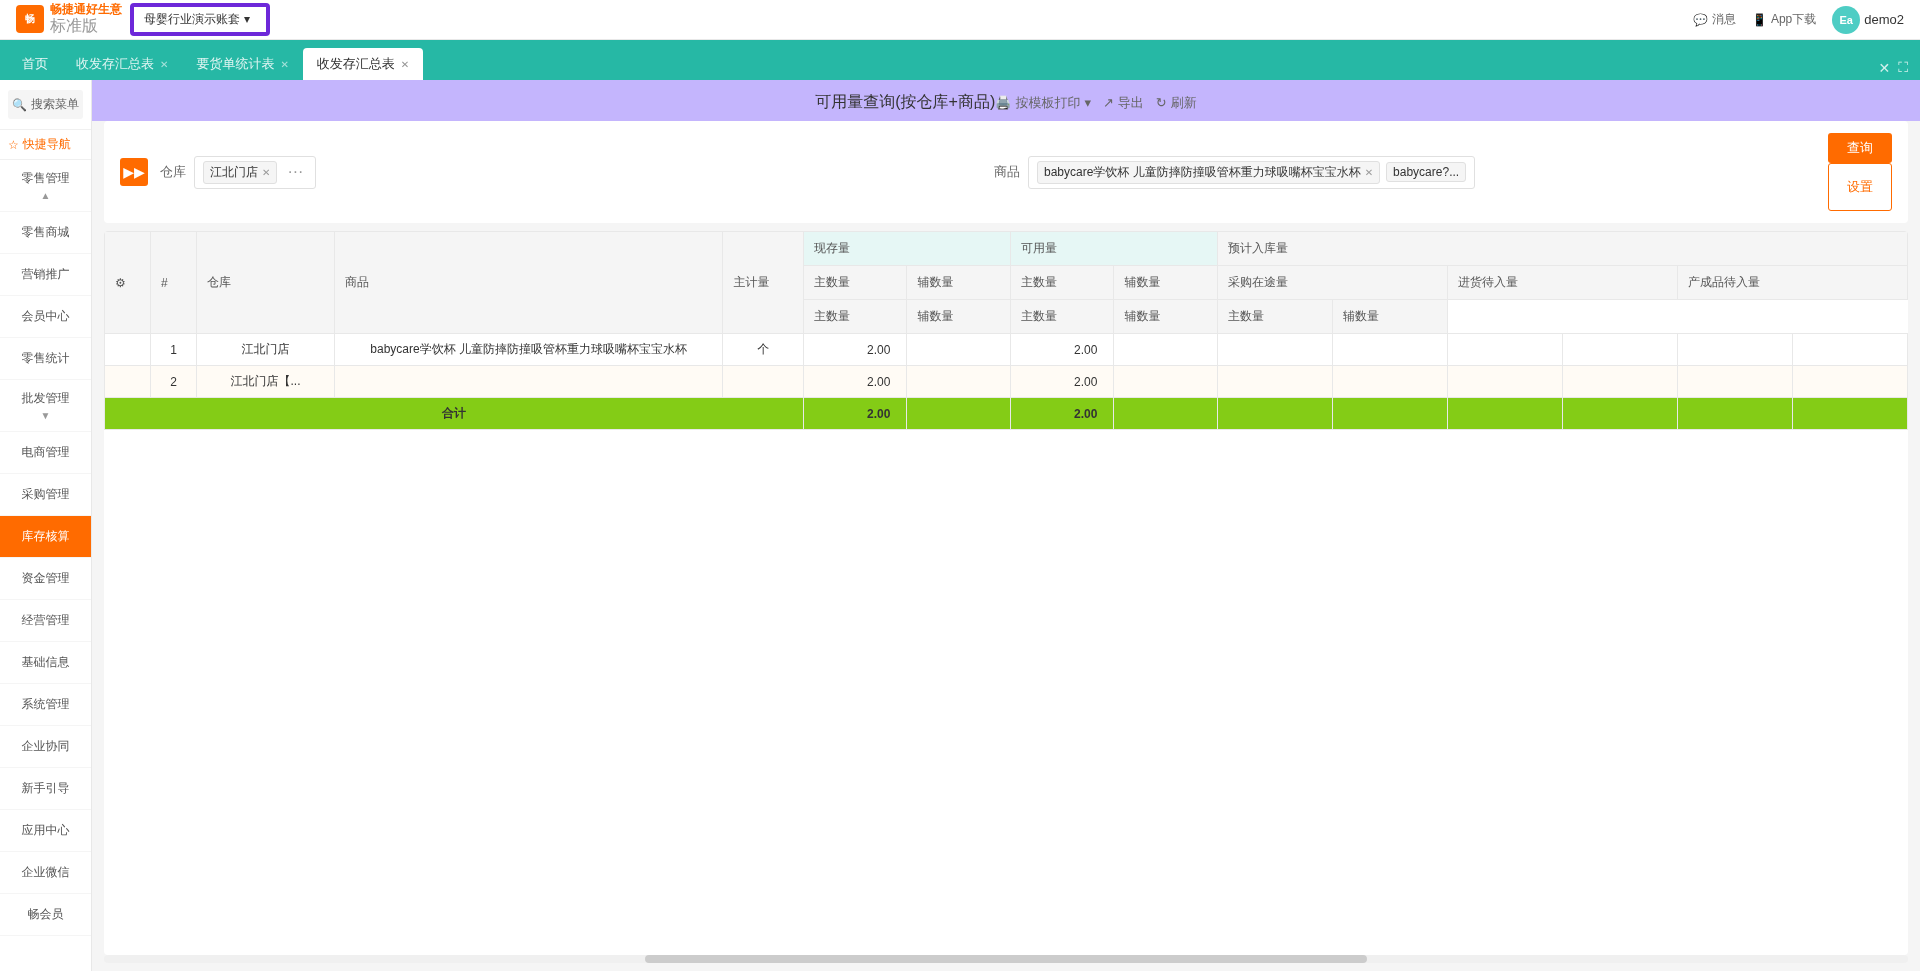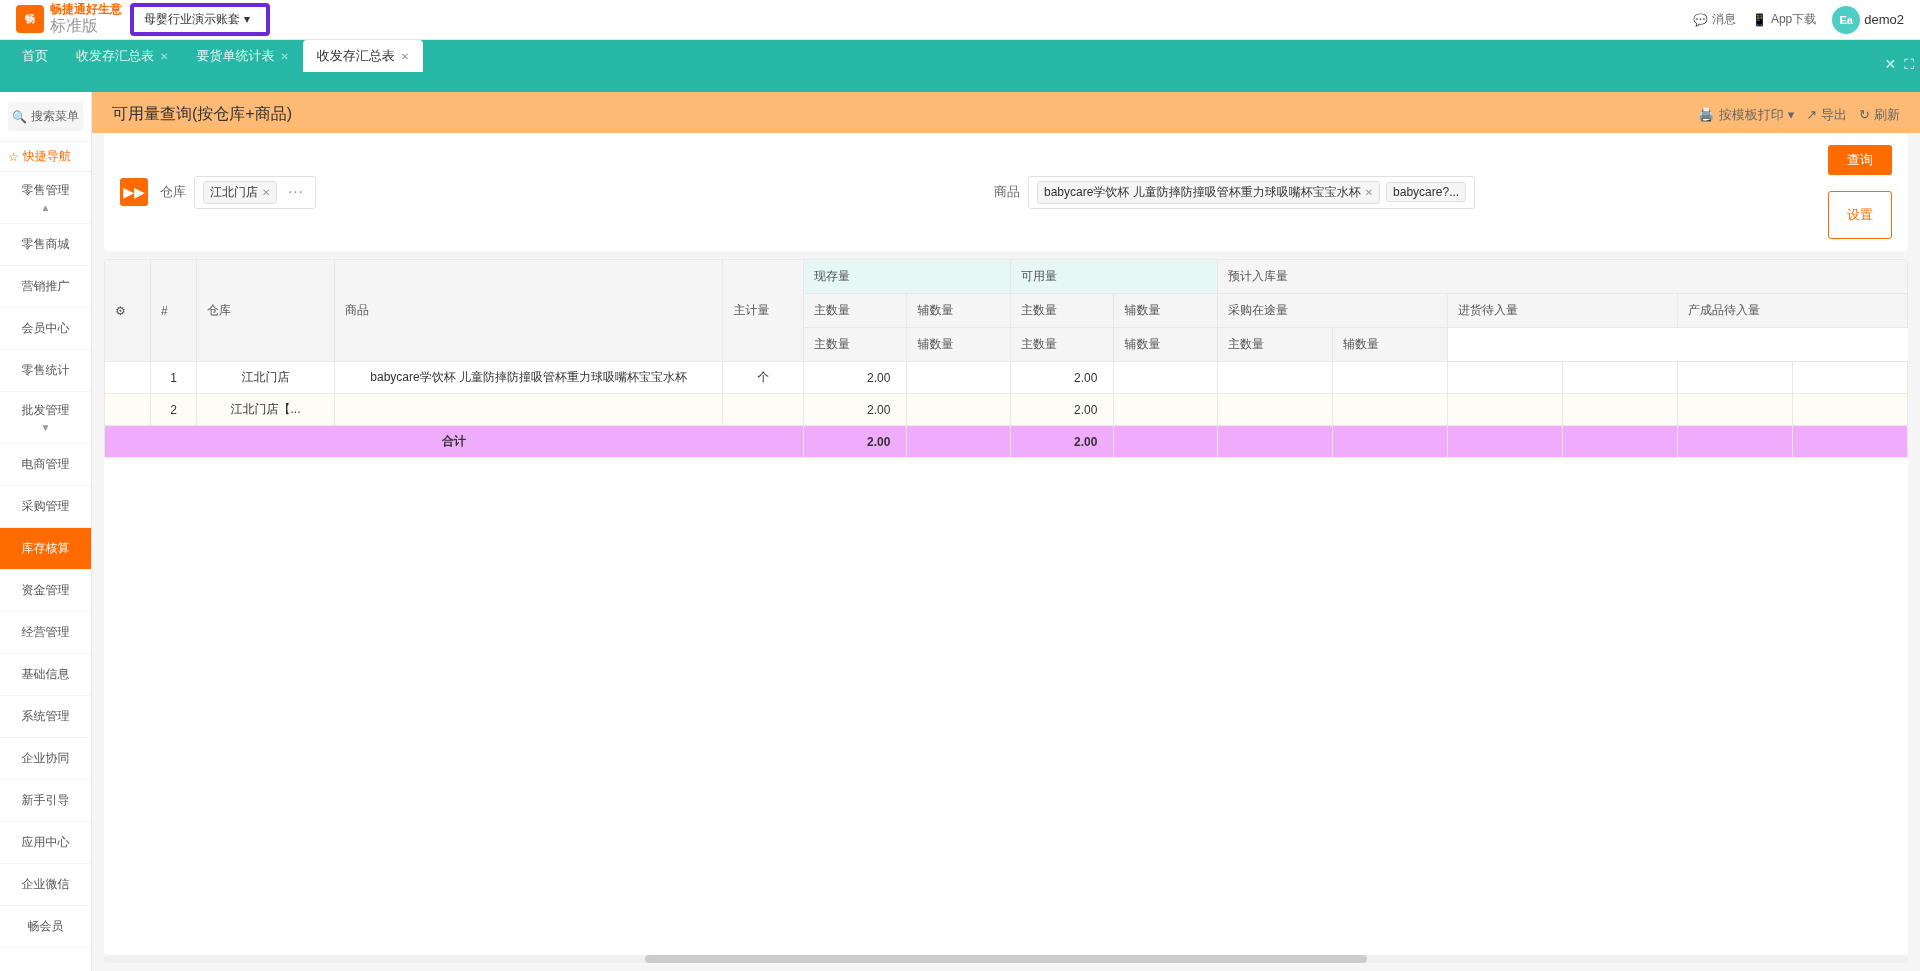--- a/index.html
+++ b/index.html
@@ -12,21 +12,21 @@
     .logo-icon { width: 28px; height: 28px; background: #ff6b00; border-radius: 4px; display: flex; align-items: center; justify-content: center; color: #fff; font-size: 10px; font-weight: bold; }
     .logo-text { font-size: 12px; color: #ff6b00; font-weight: bold; line-height: 1.2; }
     .logo-sub { font-size: 16px; color: #999; }
     .industry-selector { display: flex; align-items: center; gap: 4px; padding: 4px 10px; border: 4px solid #6d28d9; border-radius: 4px; cursor: pointer; color: #333; font-size: 12px; min-width: 140px; }
     .top-bar-right { display: flex; align-items: center; gap: 16px; }
     .top-bar-action { display: flex; align-items: center; gap: 4px; color: #666; font-size: 12px; cursor: pointer; }
     .avatar { width: 28px; height: 28px; border-radius: 50%; background: #4ecdc4; display: flex; align-items: center; justify-content: center; color: #fff; font-size: 11px; font-weight: bold; overflow: hidden; }
     .username { font-size: 13px; color: #333; cursor: pointer; }
 
     
-    .nav-tabs { height: 52px; background: #26b8a5; display: flex; padding: 0 2px 0 8px; flex-shrink: 0; }
+    .nav-tabs { height: 40px; background: #26b8a5; display: flex; align-items: flex-end; padding: 0 8px 0 8px; flex-shrink: 0; }
     .nav-tab { height: 32px; padding: 0 14px; display: flex; align-items: center; gap: 6px; font-size: 13px; color: rgba(255,255,255,0.85); cursor: pointer; border-radius: 4px 4px 0 0; background: transparent; white-space: nowrap; }
     .nav-tab.active { background: #fff; color: #333; }
     .nav-tab .close-btn { font-size: 10px; color: inherit; cursor: pointer; opacity: 0.7; }
     .nav-tab.active .close-btn { color: #666; }
     .nav-tab-home { color: rgba(255,255,255,0.9); }
     .nav-close-all { margin-left: auto; margin-right: 4px; display: flex; align-items: center; gap: 8px; color: rgba(255,255,255,0.8); font-size: 14px; cursor: pointer; padding-bottom: 4px; }
 
     
     .main-layout { display: flex; flex: 1; overflow: hidden; }
 
@@ -36,50 +36,50 @@
     .sidebar-search-btn { width: 100%; padding: 6px 0; background: #f5f5f5; border: none; border-radius: 3px; color: #666; font-size: 12px; cursor: pointer; display: flex; align-items: center; justify-content: center; gap: 4px; }
     .sidebar-nav-btn { padding: 6px 8px; font-size: 12px; color: #ff6b00; cursor: pointer; border-bottom: 1px solid #f0f0f0; display: flex; align-items: center; gap: 4px; }
     .sidebar-item { padding: 12px 8px; text-align: center; font-size: 12px; color: #555; cursor: pointer; border-bottom: 1px solid #f5f5f5; display: flex; flex-direction: column; align-items: center; gap: 3px; }
     .sidebar-item.active { background: #ff6b00; color: #fff; }
     .sidebar-item.has-sub { justify-content: space-between; flex-direction: column; padding: 10px 12px; }
     .sidebar-item-label { font-size: 12px; }
     .sidebar-arrow { font-size: 10px; color: #999; }
 
     
     .content-area { flex: 1; overflow-y: auto; display: flex; flex-direction: column; background: #f5f5f5; }
-    .page-header { background: #fdba74; padding: 12px 20px 8px; display: flex; align-items: center; justify-content: space-between; flex-shrink: 0; }
+    .page-header { background: #c4b5fd; padding: 12px 20px 8px; display: flex; align-items: center; justify-content: center; flex-shrink: 0; }
     .page-title { font-size: 16px; color: #333; font-weight: 500; }
     .page-actions { display: flex; align-items: center; gap: 12px; }
     .action-btn { display: flex; align-items: center; gap: 4px; color: #666; font-size: 13px; cursor: pointer; }
 
     
     .query-panel { background: #fff; margin: 0 12px 8px; border-radius: 4px; padding: 12px 16px; display: flex; align-items: center; gap: 12px; flex-shrink: 0; }
     .expand-btn { width: 28px; height: 28px; background: #ff6b00; border: none; border-radius: 3px; color: #fff; cursor: pointer; display: flex; align-items: center; justify-content: center; font-size: 14px; flex-shrink: 0; }
     .field-group { display: flex; align-items: center; gap: 8px; flex: 1; }
     .field-label { font-size: 13px; color: #666; white-space: nowrap; }
     .field-input { display: flex; align-items: center; min-width: 120px; border: 1px solid #e0e0e0; border-radius: 3px; padding: 4px 8px; background: #fff; gap: 6px; }
     .tag { background: #f5f5f5; border: 1px solid #e0e0e0; border-radius: 3px; padding: 2px 6px; font-size: 12px; color: #333; display: flex; align-items: center; gap: 4px; }
     .tag .tag-close { color: #999; cursor: pointer; font-size: 10px; }
     .field-more { color: #999; font-size: 16px; cursor: pointer; padding: 0 4px; }
     .commodity-field { display: flex; align-items: center; min-width: 400px; border: 1px solid #e0e0e0; border-radius: 3px; padding: 4px 8px; background: #fff; gap: 6px; flex-wrap: wrap; }
-    .query-btns { display: flex; flex-direction: column; gap: 16px; margin-left: auto; }
+    .query-btns { display: flex; flex-direction: column; gap: 0; margin-left: auto; }
     .btn-query { background: #ff6b00; color: #fff; border: none; border-radius: 3px; padding: 6px 18px; cursor: pointer; font-size: 13px; }
     .btn-setting { background: #fff; color: #ff6b00; border: 1px solid #ff6b00; border-radius: 3px; padding: 14px 18px; cursor: pointer; font-size: 13px; }
 
     
     .table-container { background: #fff; margin: 0 12px; border-radius: 4px; flex: 1; overflow: auto; }
     table { width: 100%; border-collapse: collapse; font-size: 12px; }
     thead tr { background: #f5f5f5; }
     th { border: 1px solid #e8e8e8; padding: 8px 10px; text-align: left; color: #555; font-weight: 500; white-space: nowrap; }
     td { border: 1px solid #e8e8e8; padding: 7px 10px; text-align: center; color: #333; white-space: nowrap; }
     tr.subtotal td { background: #fffbf5; font-weight: 500; }
     .th-gear { width: 32px; }
     th.th-main { background: #e6f7f5; }
     td.num { text-align: right; padding-right: 16px; }
-    .footer-row td { background: #f0abfc; font-weight: bold; }
+    .footer-row td { background: #84cc16; font-weight: bold; }
     .scrollbar-track { height: 8px; background: #f0f0f0; margin: 0 12px 8px; border-radius: 4px; }
     .scrollbar-thumb { width: 40%; height: 8px; background: #ccc; border-radius: 4px; margin-left: 30%; }
   </style>
 </head>
 <body>
 
 <div class="top-bar">
   <div class="top-bar-left">
     <div class="logo-area">
       <div class="logo-icon">

